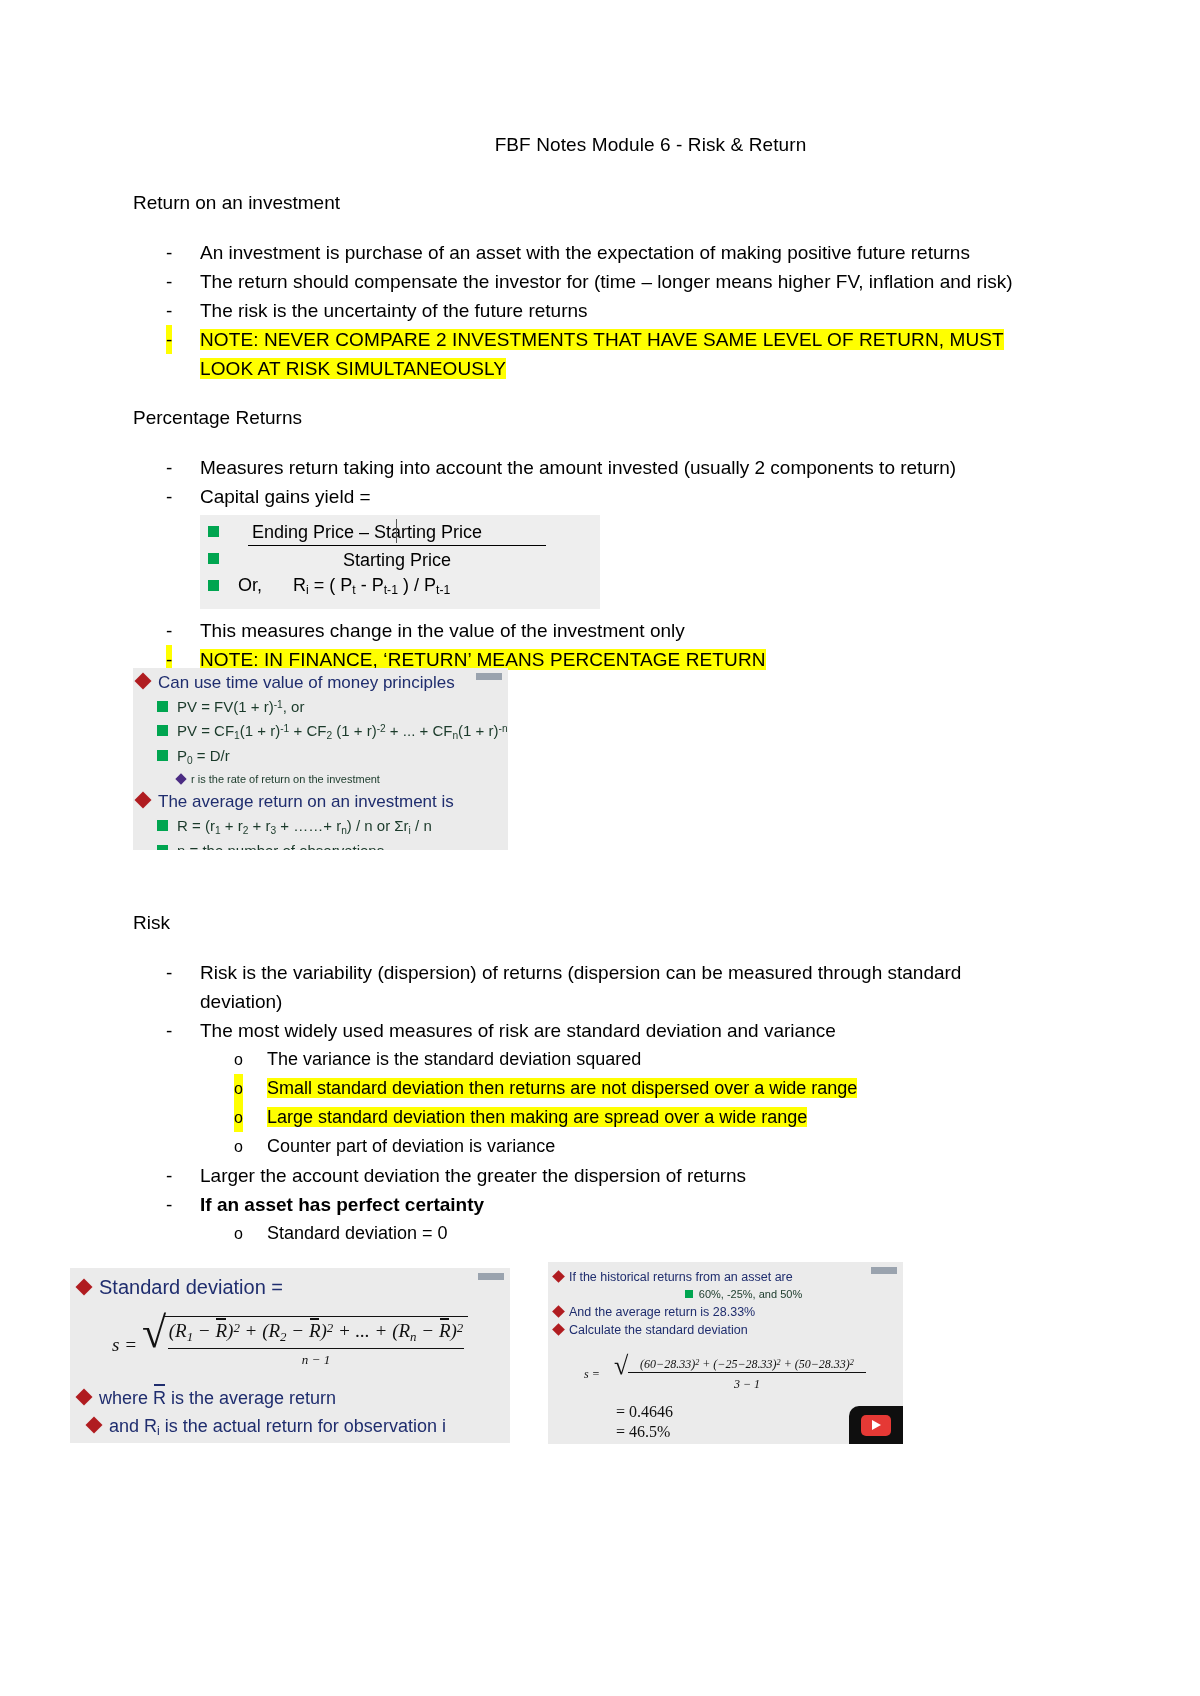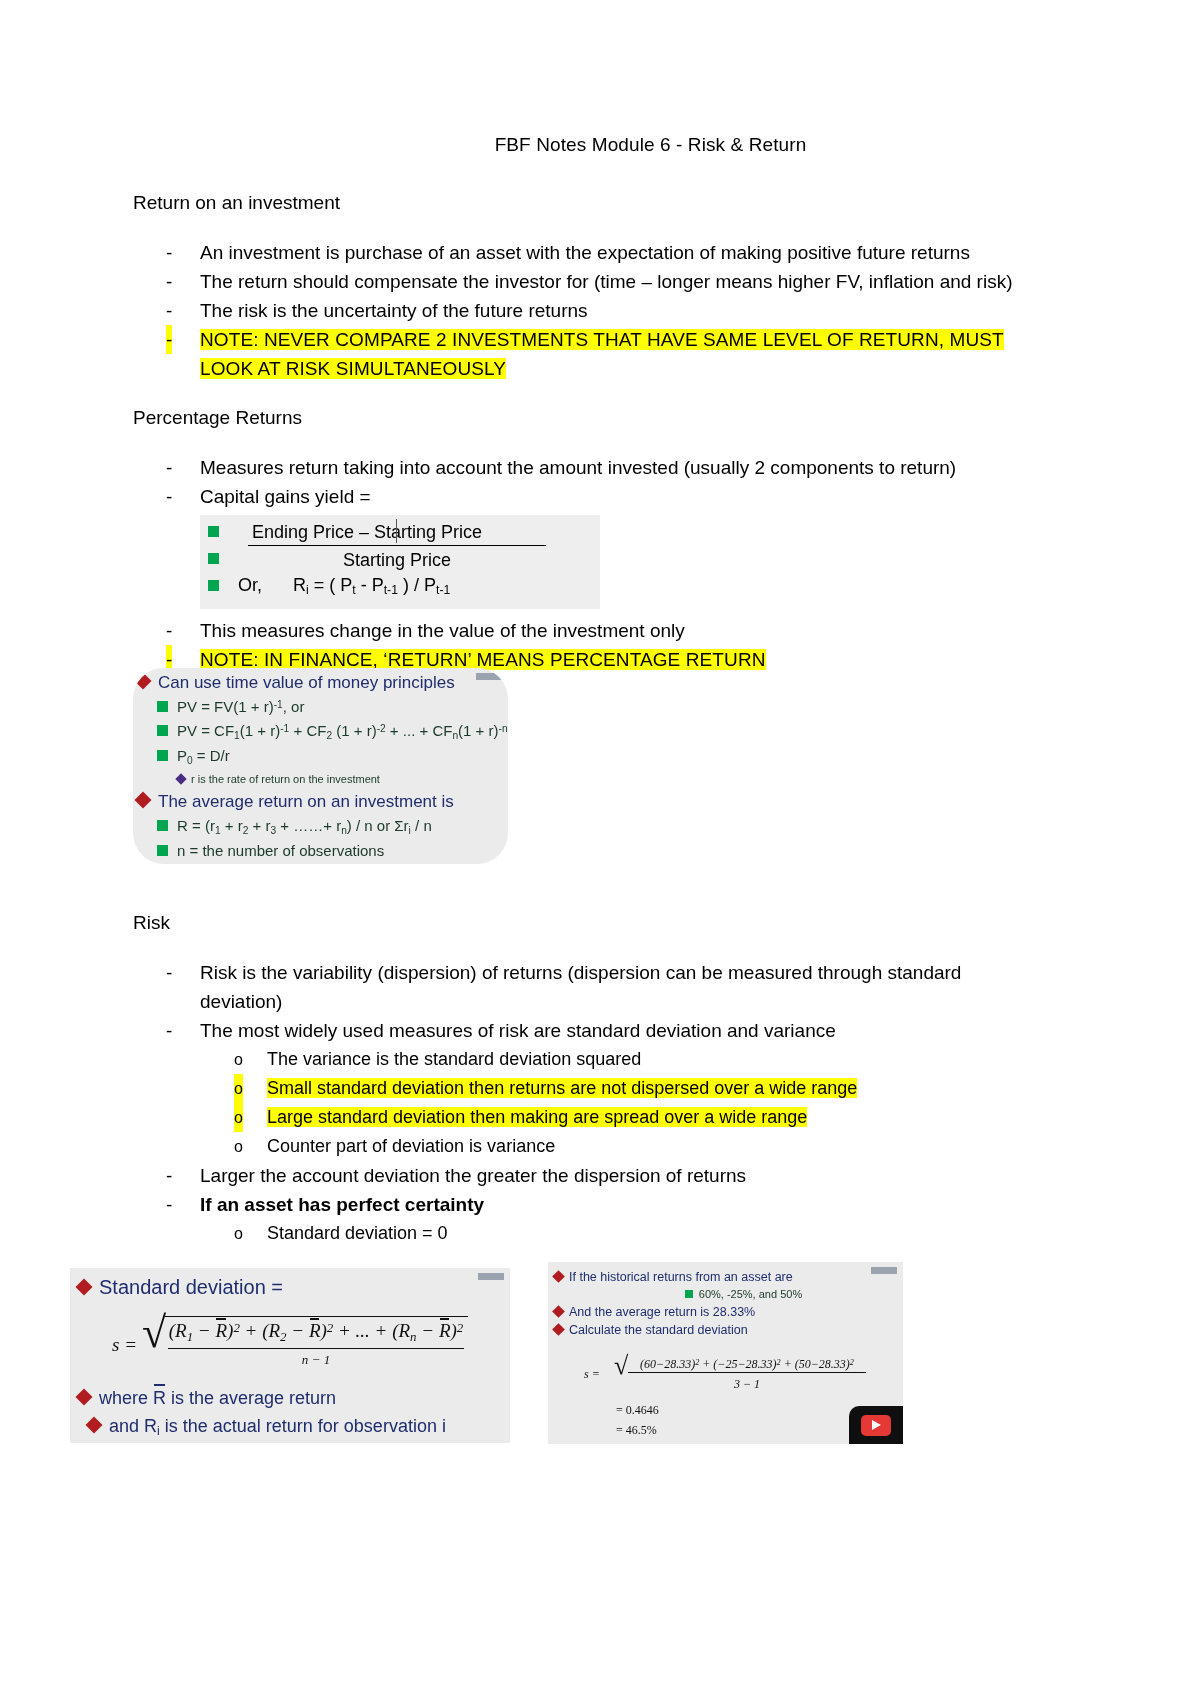--- a/index.html
+++ b/index.html
@@ -194,22 +194,21 @@
     background: #555;
   }
 
   
   #measuring-return-slide {
     position: absolute;
     left: 133px;
     top: 668px;
     width: 375px;
     height: 175px;
-    padding: 3px 0 18px 0;
-    border-radius: 31px;
+    padding: 3px 0 4px 0;
   }
   #measuring-return-slide .s-l1 { padding-left: 4px; }
   #measuring-return-slide .s-l2 { padding-left: 24px; }
   #measuring-return-slide .s-l3 { padding-left: 44px; }
 
   
   #stddev-slide {
     position: absolute;
     left: 70px;
     top: 1268px;
@@ -352,21 +351,21 @@
     position: absolute;
     left: 52px; top: 24px;
     width: 238px;
     text-align: center;
     font-style: italic;
     font-size: 12px;
   }
   .ex-res {
     position: absolute;
     left: 40px;
-    font-size: 12px;
+    font-size: 16px;
     font-family: "Liberation Serif", serif;
   }
   .ex-res1 { top: 50px; }
   .ex-res2 { top: 70px; }
   .yt-badge {
     position: absolute;
     right: 0px;
     bottom: 0px;
     width: 54px;
     height: 38px;

